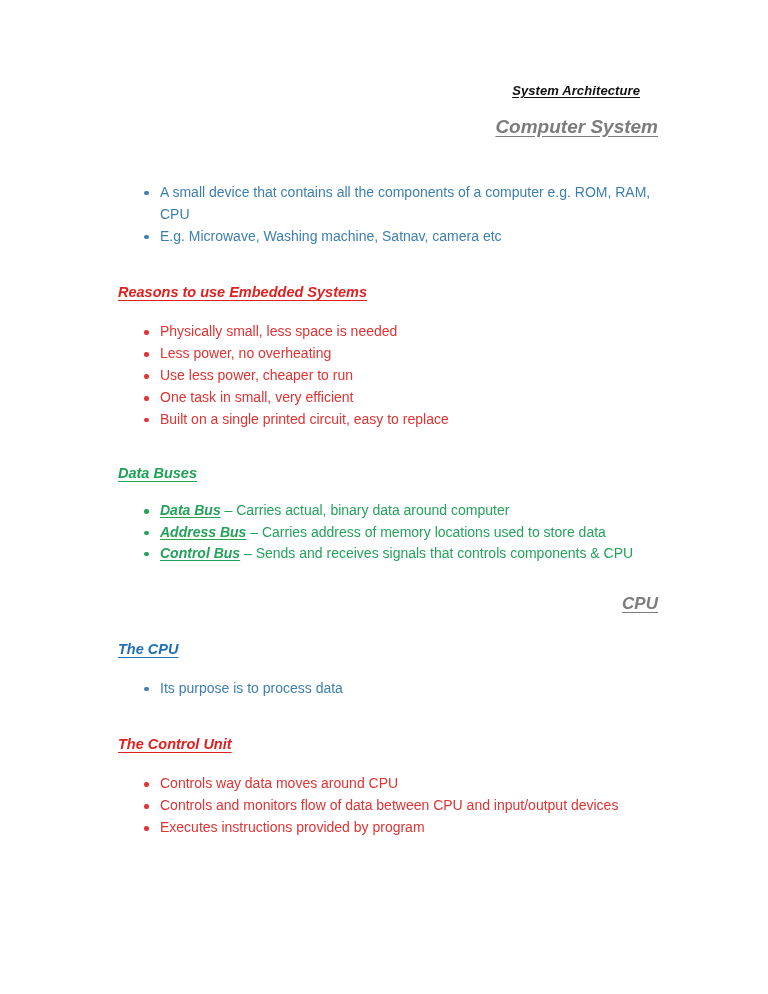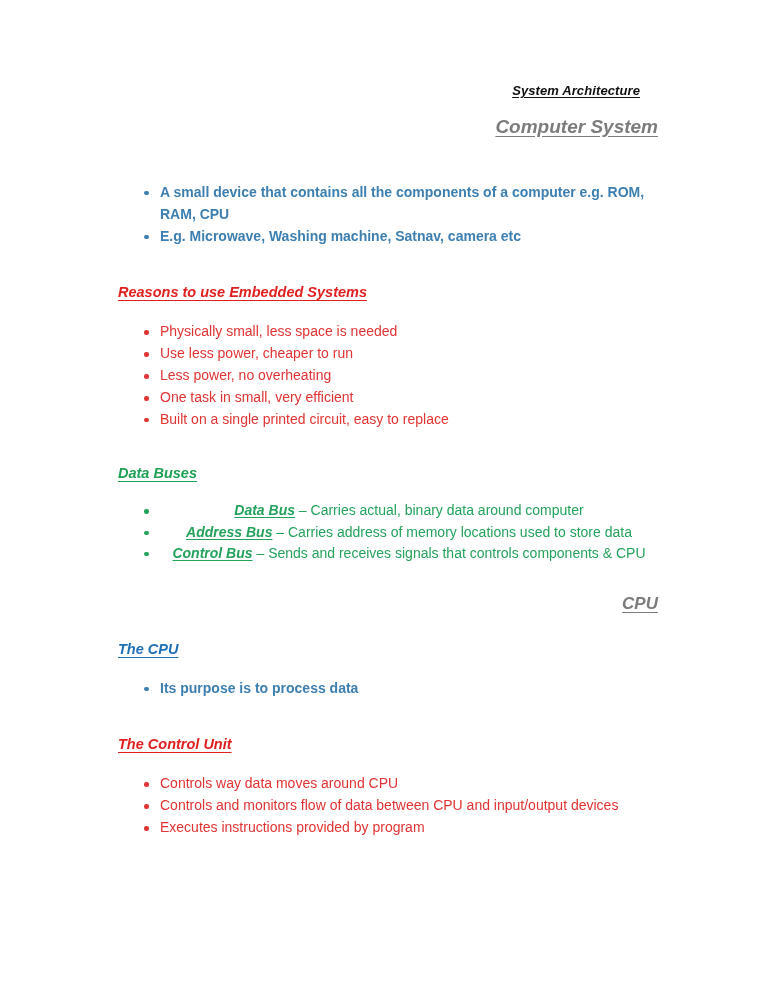--- a/index.html
+++ b/index.html
@@ -94,23 +94,23 @@
   ul.bullets > li::before {
     content: "";
     position: absolute;
     left: 26px;
     top: 9px;
     width: 4.5px;
     height: 4.5px;
     border-radius: 50%;
     background: currentColor;
   }
-  ul.blue  > li { color: #3d7fb0; font-weight: bold; }
+  ul.blue  > li { color: #3d7fb0; }
   ul.red   > li { color: #e03333; }
-  ul.green > li { color: #24a25c; text-align: center; }
+  ul.green > li { color: #24a25c; }
 
   ul.tight > li { line-height: 1.52; }
 
   .term {
     font-weight: bold;
     font-style: italic;
     text-decoration: underline;
     text-underline-offset: 2px;
   }
 
@@ -145,22 +145,22 @@
     </ul>
 
     <div class="gap-f"></div>
 
     <h2 class="sub-heading c-red">Reasons to use Embedded Systems</h2>
 
     <div class="gap-g"></div>
 
     <ul class="bullets red">
       <li>Physically small, less space is needed</li>
+      <li>Less power, no overheating</li>
       <li>Use less power, cheaper to run</li>
-      <li>Less power, no overheating</li>
       <li>One task in small, very efficient</li>
       <li>Built on a single printed circuit, easy to replace</li>
     </ul>
 
     <div class="gap-c"></div>
 
     <h2 class="sub-heading c-green">Data Buses</h2>
 
     <div class="gap-b"></div>
 

